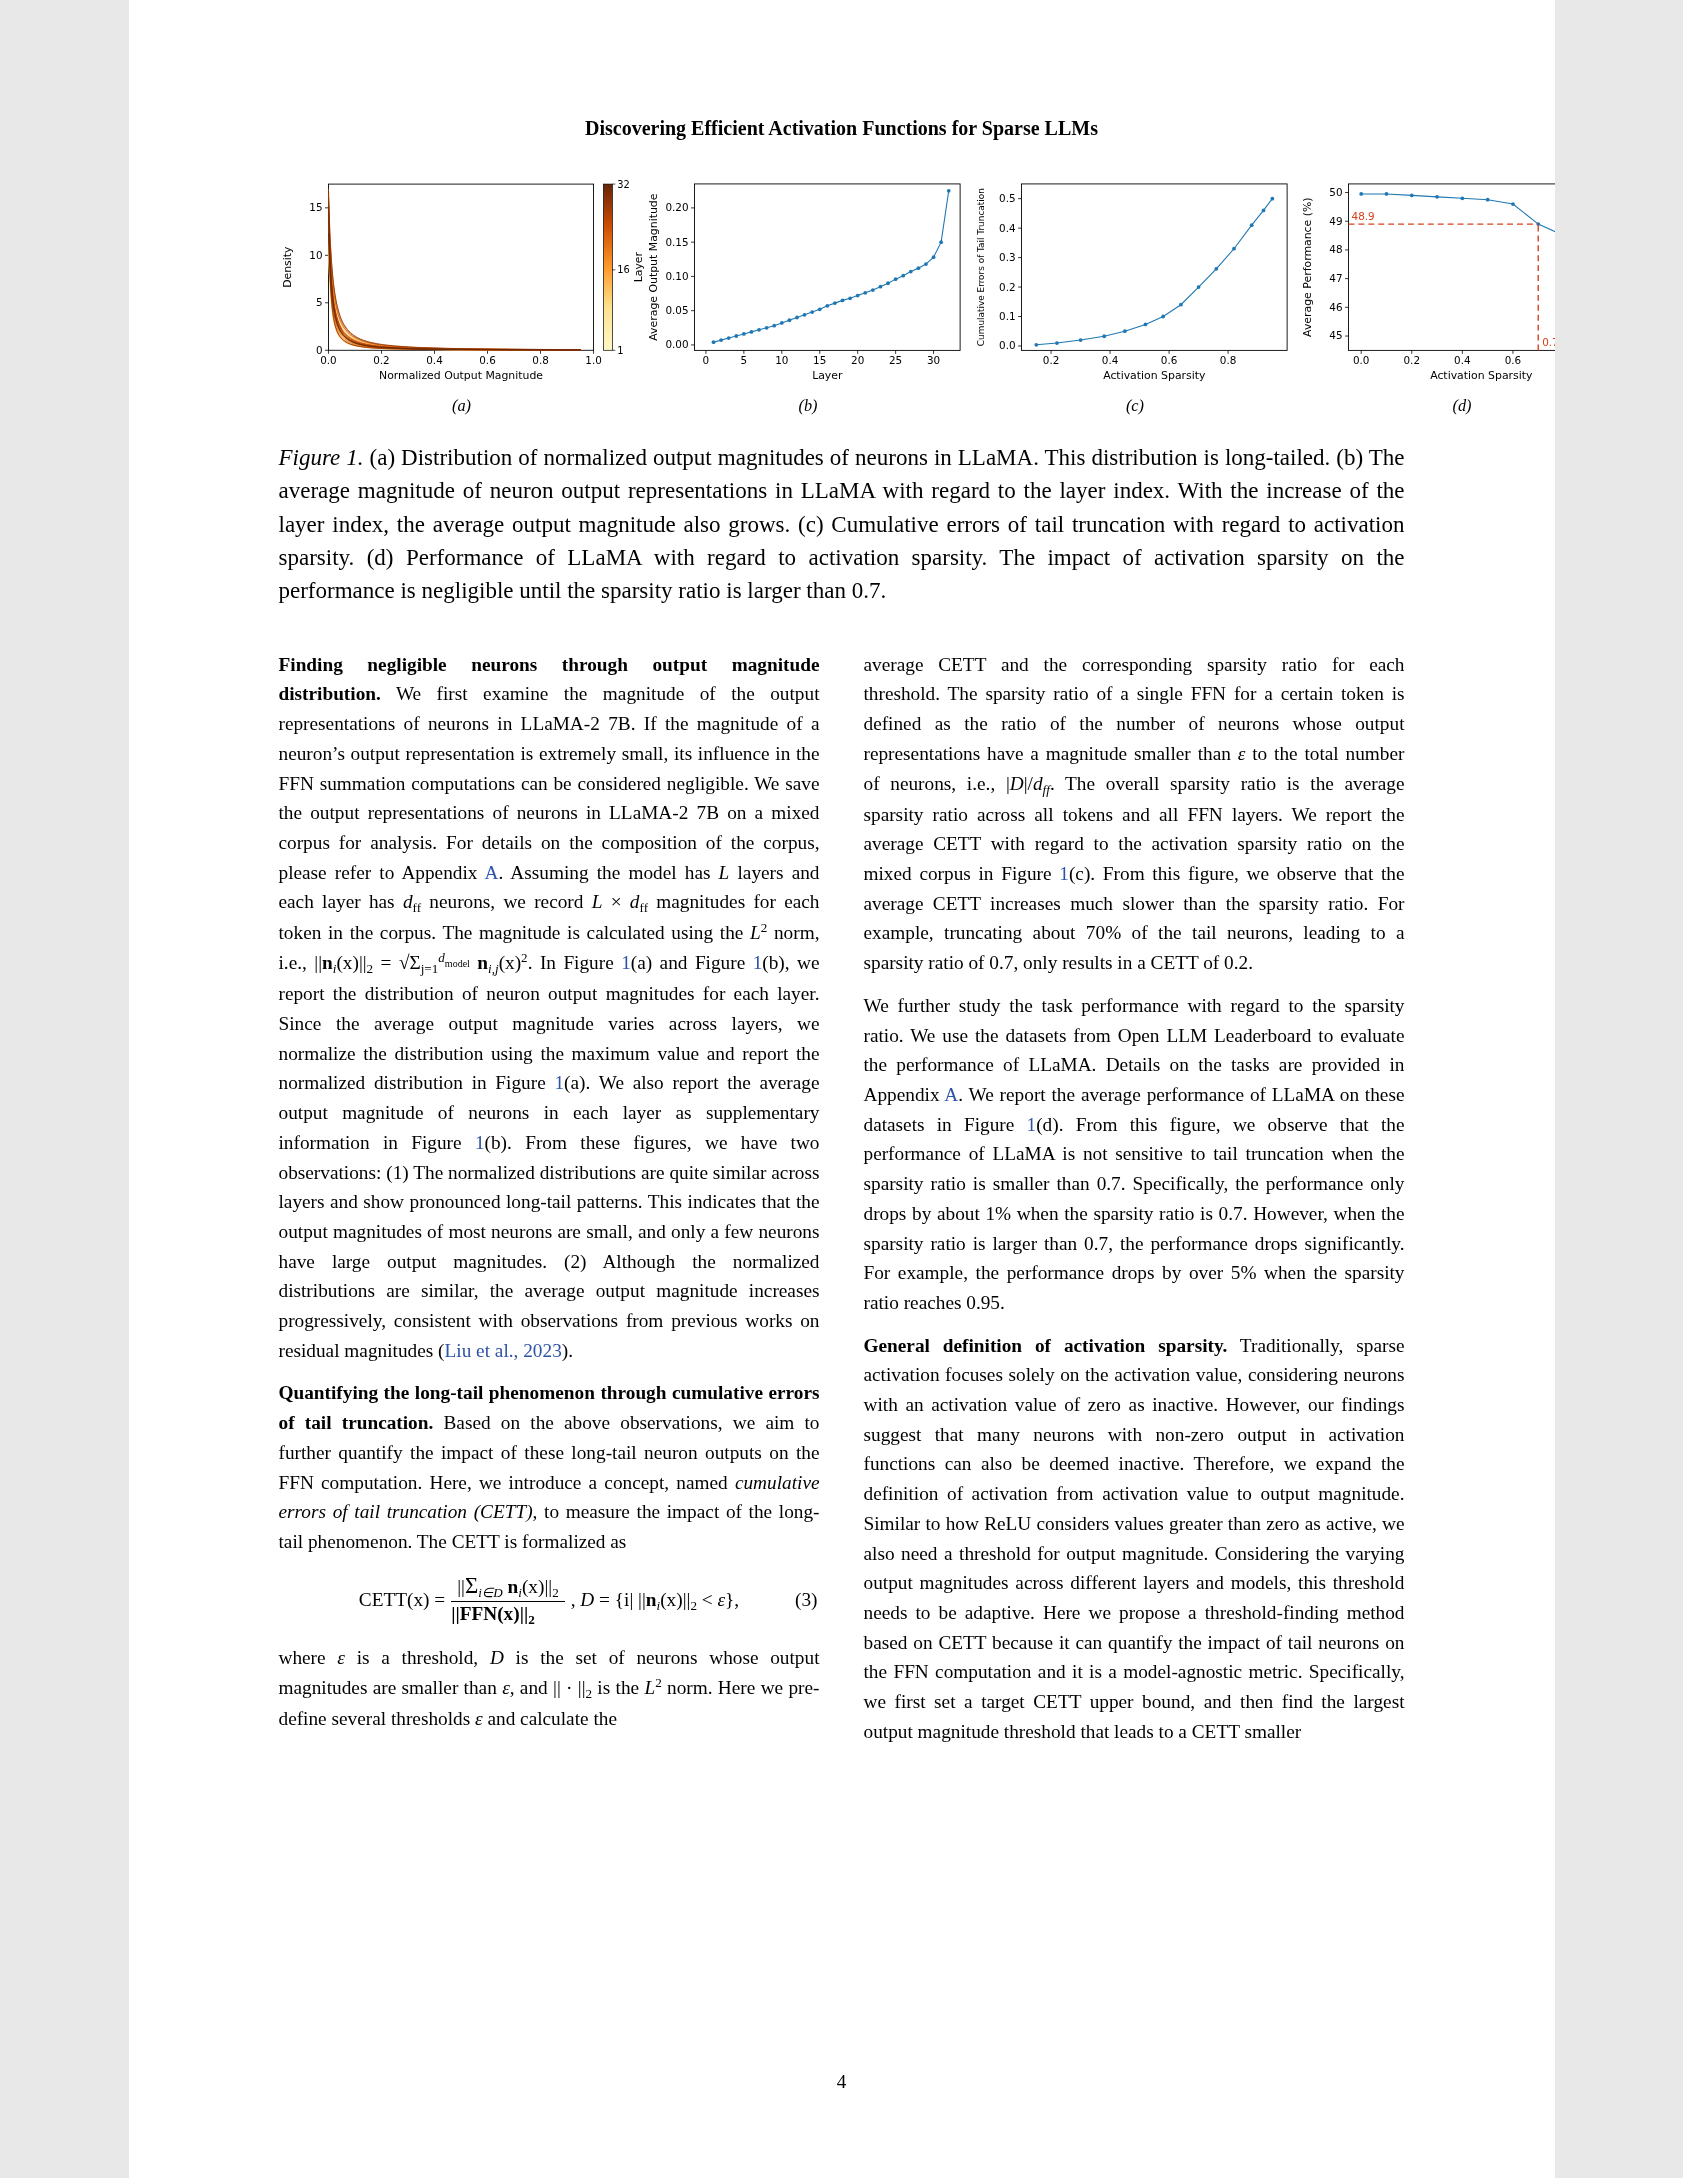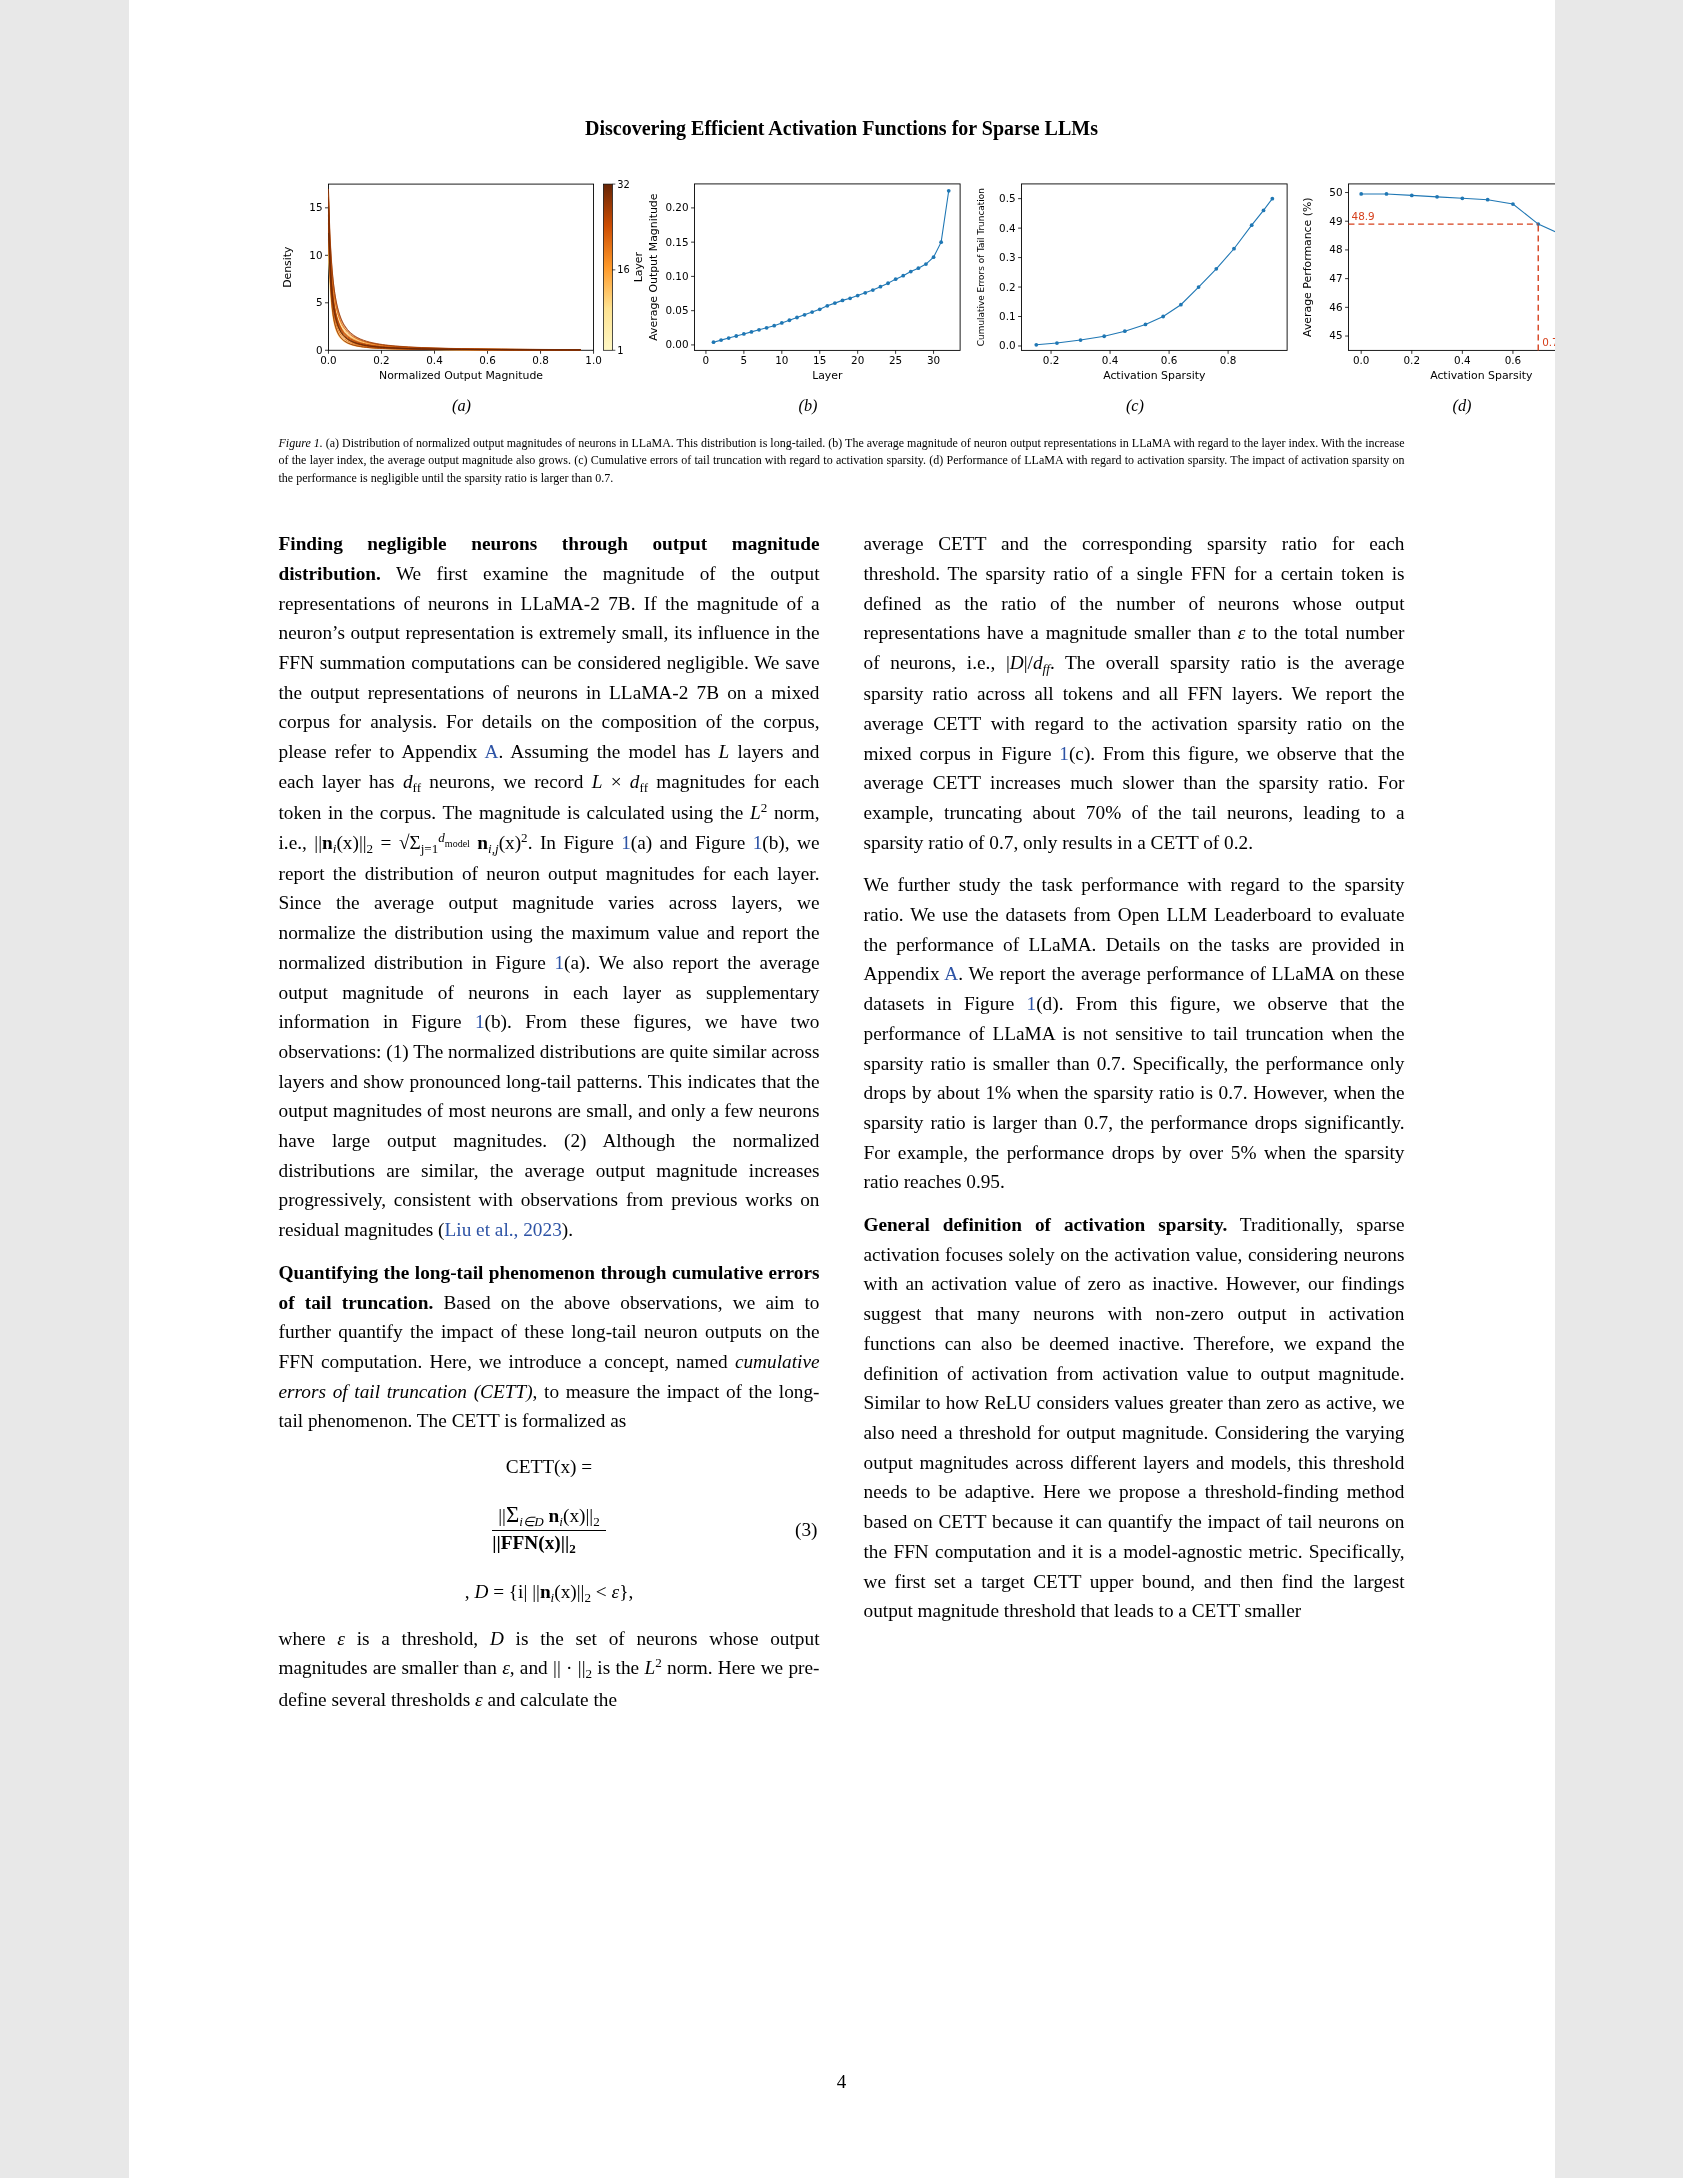--- a/index.html
+++ b/index.html
@@ -5,33 +5,33 @@
   html,body{margin:0;padding:0;background:#e8e8e8;}
   .page{width:1426px;height:2178px;position:relative;background:#ffffff;
         padding:117px 150px 0;box-sizing:border-box;
         font-family:"Liberation Serif",serif;color:#000;margin:0 auto;overflow:hidden;}
   .running-title{text-align:center;font-weight:bold;font-size:20px;margin-bottom:34px;}
   .panels{display:flex;justify-content:space-between;align-items:flex-end;}
   .panel{text-align:center;}
   .panel svg{display:block;background:#fff;}
   .sublabel{font-style:italic;font-size:16.3px;margin-top:2px;}
   svg text{font-family:"DejaVu Sans",sans-serif;}
-  .caption{font-size:12px;line-height:1.45;text-align:justify;margin-top:19px;}
+  .caption{font-size:23px;line-height:1.45;text-align:justify;margin-top:25px;}
   .columns{display:flex;gap:44px;margin-top:42px;}
   .col{flex:1;font-size:19.3px;line-height:1.54;text-align:justify;}
   .col p{margin:0 0 13px;}
   .seg-b{font-weight:bold;margin-top:43px;}
   .seg-i{font-style:italic;}
   .seg-a{color:#2d53a5;}
   .seg-sub{font-size:68%;vertical-align:-0.3em;}
   .seg-sup{font-size:68%;vertical-align:0.5em;}
   .seg-supsub{font-size:52%;vertical-align:0.18em;margin-top:24px;}
   .seg-op{font-size:118%;}
   .equation{position:relative;display:flex;align-items:center;justify-content:center;
-            gap:20px;margin:16px 0 16px;font-size:19.3px;flex-direction:column;}
+            gap:6px;margin:16px 0 16px;font-size:19.3px;}
   .frac{display:inline-flex;flex-direction:column;align-items:flex-start;line-height:1.18;}
   .frac .num{border-bottom:1.3px solid #000;padding:0 6px 1px;}
   .frac .den{padding-top:1px;font-weight:bold;}
   .eq-tag{position:absolute;right:2px;top:50%;transform:translateY(-50%);}
   .page-number{position:absolute;bottom:85px;left:0;width:100%;text-align:center;font-size:19px;}
 </style>
 </head>
 <body>
 
 <div class="page">

